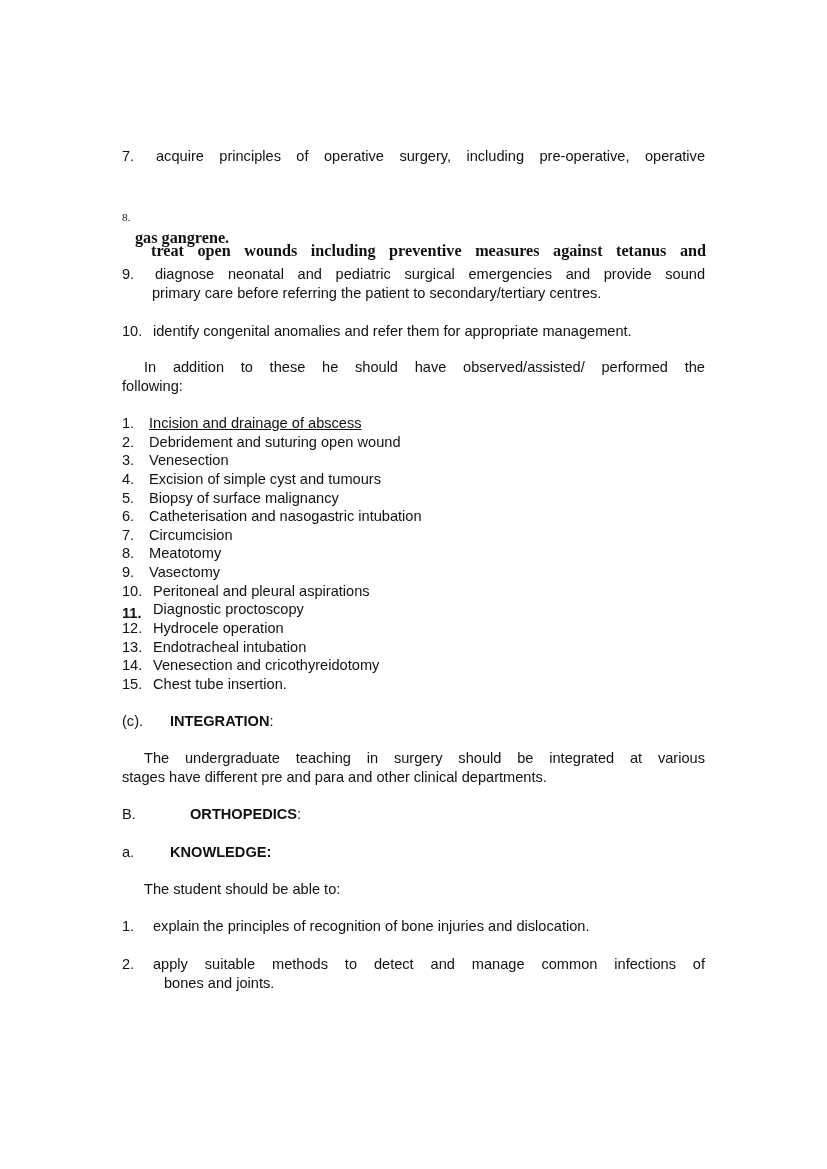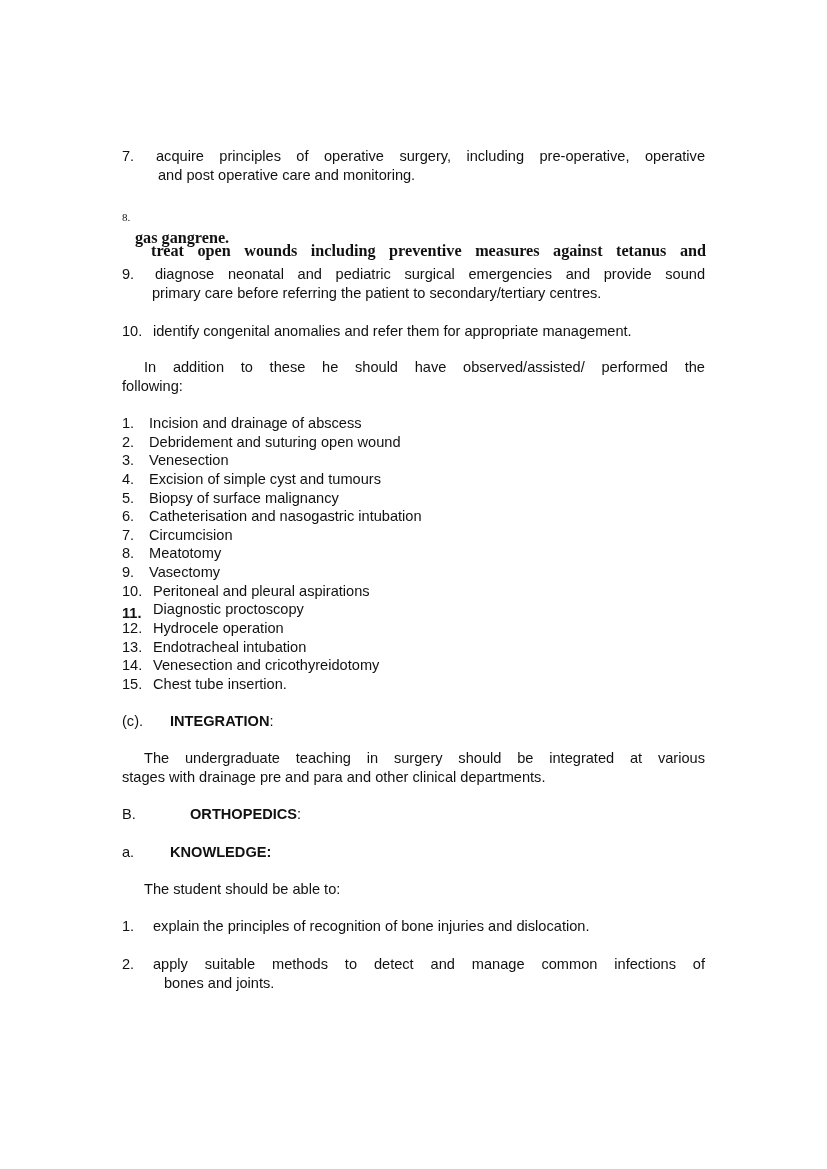--- a/index.html
+++ b/index.html
@@ -13,39 +13,38 @@
     .bold { font-weight: bold; }
     .small-num { font-family: "Liberation Serif", serif; font-size: 11px; font-weight: normal; }
   </style>
 </head>
 <body>
 
 <div class="page">
 
   <div class="num sans" style="left:122px; top:147px;">7.</div>
   <div class="justify sans" style="left:156px; top:147px; width:549px;">acquire  principles of operative  surgery,  including  pre-operative, operative</div>
-  <div class="line sans" style="left:158px; top:166px;">and post operative care and monitoring.</div>
 
   <div class="num small-num" style="left:122px; top:208px;">8.</div>
   <div class="justify serif" style="left:151px; top:204px; width:555px; line-height:22px;margin-top:36px;">treat  open wounds including  preventive  measures  against tetanus and</div>
   <div class="line serif" style="left:135px; top:227px; line-height:22px;">gas gangrene.</div>
 
   <div class="num sans" style="left:122px; top:265px;">9.</div>
   <div class="justify sans" style="left:155px; top:265px; width:550px;">diagnose  neonatal and pediatric surgical  emergencies  and provide  sound</div>
   <div class="line sans" style="left:152px; top:284px;">primary  care before  referring  the  patient  to secondary/tertiary centres.</div>
 
   <div class="num sans" style="left:122px; top:322px;">10.</div>
   <div class="line sans" style="left:153px; top:322px;text-align:right;">identify congenital anomalies and refer them for appropriate management.</div>
 
   <div class="justify sans" style="left:144px; top:358px; width:561px;">In   addition   to   these he   should   have   observed/assisted/  performed the</div>
   <div class="line sans" style="left:122px; top:377px;">following:</div>
 
   <div>
     <div class="num sans" style="left:122px; top:414px;">1.</div>
-    <div class="line sans" style="left:149px; top:414px;">Incision and drainage of abscess</div>
+    <div class="line sans" style="left:149px; top:414px;text-decoration:underline;">Incision and drainage of abscess</div>
 
     <div class="num sans" style="left:122px; top:433px;">2.</div>
     <div class="line sans" style="left:149px; top:433px;">Debridement and suturing open wound</div>
 
     <div class="num sans" style="left:122px; top:451px;">3.</div>
     <div class="line sans" style="left:149px; top:451px;">Venesection</div>
 
     <div class="num sans" style="left:122px; top:470px;">4.</div>
     <div class="line sans" style="left:149px; top:470px;">Excision of simple cyst and tumours</div>
 
@@ -80,21 +79,21 @@
     <div class="line sans" style="left:153px; top:656px;">Venesection and cricothyreidotomy</div>
 
     <div class="num sans" style="left:122px; top:675px;">15.</div>
     <div class="line sans" style="left:153px; top:675px;">Chest tube insertion.</div>
   </div>
 
   <div class="num sans" style="left:122px; top:712px;">(c).</div>
   <div class="line sans" style="left:170px; top:712px;"><span class="bold">INTEGRATION</span><span>:</span></div>
 
   <div class="justify sans" style="left:144px; top:749px; width:561px;">The   undergraduate  teaching  in  surgery  should  be   integrated  at  various</div>
-  <div class="line sans" style="left:122px; top:768px;">stages with drainage pre and para and other clinical departments.</div>
+  <div class="line sans" style="left:122px; top:768px;">stages have different pre and para and other clinical departments.</div>
 
   <div class="num sans" style="left:122px; top:805px;">B.</div>
   <div class="line sans" style="left:170px; top:805px;margin-left:20px;"><span class="bold">ORTHOPEDICS</span><span>:</span></div>
 
   <div class="num sans" style="left:122px; top:843px;">a.</div>
   <div class="line sans bold" style="left:170px; top:843px;">KNOWLEDGE:</div>
 
   <div class="line sans" style="left:144px; top:880px;">The student should be able to:</div>
 
   <div class="num sans" style="left:122px; top:917px;">1.</div>

